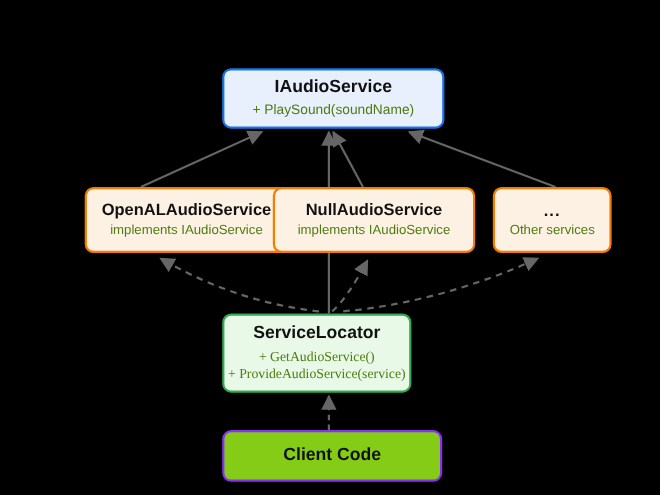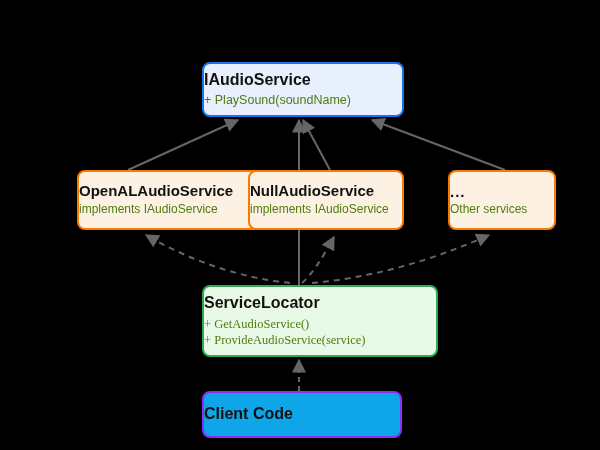--- a/index.html
+++ b/index.html
@@ -27,21 +27,21 @@
     width: 600px;
     height: 450px;
     pointer-events: none;
   }
   .node {
     position: absolute;
     box-sizing: border-box;
     border-radius: 8px;
     display: flex;
     flex-direction: column;
-    align-items: flex-start;
+    align-items: center;
     justify-content: center;
     text-align: center;
     z-index: 2;
   }
   .node .title {
     font-weight: bold;
     color: #111111;
     line-height: 1.15;
   }
   .node .line {
@@ -65,45 +65,45 @@
   .impl {
     top: 170px;
     height: 60px;
     border: 2px solid #f57c00;
     background: #fdf1e3;
   }
   .impl .title { font-size: 15px; margin-bottom: 3px; }
   .impl .line  { font-size: 12px; }
 
   #node-openalaudioservice { left: 47px;  width: 185px; margin-left: 30px; }
-  #node-nullaudioservice   { left: 248px; width: 156px; }
+  #node-nullaudioservice   { left: 248px; width: 184px; }
   #node-otherservices      { left: 448px; width: 108px; }
   #node-otherservices .title { font-size: 15px; letter-spacing: 1px; margin-bottom: 2px; }
   #node-otherservices .line  { font-size: 12px; }
 
   
   #node-servicelocator {
     left: 202px;
     top: 285px;
-    width: 236px;
+    width: 172px;
     height: 72px;
     border: 2px solid #34a853;
     background: #e9f9e7;
   }
   #node-servicelocator .title { font-size: 16px; margin-bottom: 4px; }
   #node-servicelocator .line  { font-size: 12.5px; font-family: Liberation Serif, serif; }
 
   
   #node-clientcode {
     left: 202px;
     top: 391px;
     width: 200px;
     height: 47px;
     border: 2px solid #8b2ff5;
-    background: #0ea5e9;
+    background: #84cc16;
   }
   #node-clientcode .title { font-size: 16px; }
 </style>
 </head>
 <body>
 
 <div id="canvas">
 
   <svg id="edges" viewBox="0 0 600 450" width="600" height="450" xmlns="http://www.w3.org/2000/svg">
     <defs>

